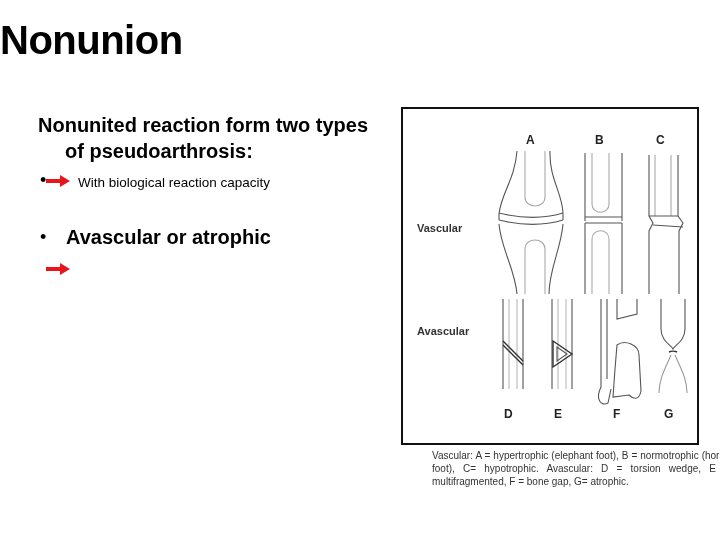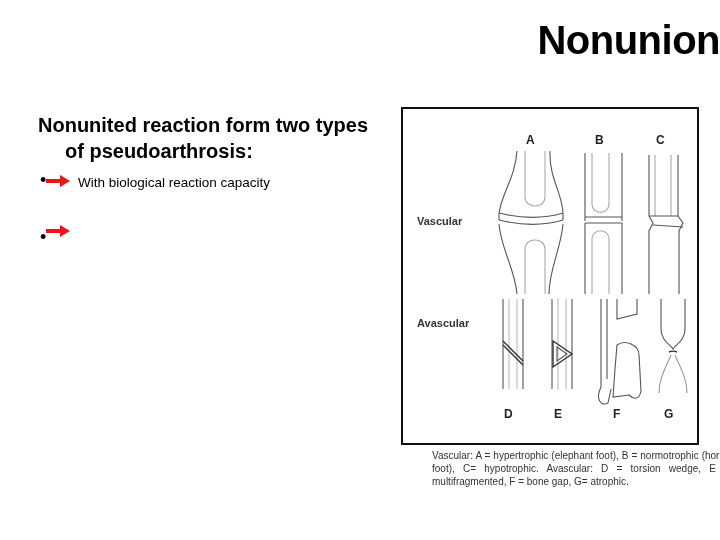--- a/index.html
+++ b/index.html
@@ -1,21 +1,21 @@
 <!DOCTYPE html>
 <html><head>
 <meta charset="utf-8">
 <style>
   html, body { margin: 0; padding: 0; }
   body {
     width: 720px; height: 540px; background: #ffffff; position: relative; overflow: hidden;
     font-family: "Liberation Sans", sans-serif; color: #000;
   }
   .title {
-    position: absolute; left: 0; top: 18px; width: 720px; text-align: right;
+    position: absolute; left: 0; top: 18px; width: 720px; text-align: left;
     font-size: 40px; font-weight: bold; letter-spacing: -0.5px;
   }
   .body-text { position: absolute; left: 38px; top: 112px; width: 350px; }
   .lead {
     font-size: 20px; font-weight: bold; line-height: 26px; margin: 0;
     padding-left: 27px; text-indent: -27px;
   }
   .bullet {
     position: relative; font-size: 20px; font-weight: bold; line-height: 26px;
     padding-left: 28px; margin: 0;
@@ -54,20 +54,21 @@
   </p>
   <div class="sub" style="margin-top:10px;">
     <svg class="arrow" viewBox="0 0 24 12">
       <polygon points="0,4 14,4 14,0 24,6 14,12 14,8 0,8" fill="#e8161b"></polygon>
     </svg>
     <span>With biological reaction capacity</span>
   </div>
 
   <p class="bullet" style="margin-top:32px;">
     <span class="dot">•</span>
+    <span>Avascular or atrophic</span>
   </p>
   <div class="sub" style="margin-top:12px;">
     <svg class="arrow" viewBox="0 0 24 12">
       <polygon points="0,4 14,4 14,0 24,6 14,12 14,8 0,8" fill="#e8161b"></polygon>
     </svg>
   </div>
 </div>
 
 <div class="figure">
   <svg width="294" height="334" viewBox="0 0 294 334" fill="none" stroke="#555" stroke-width="1.1">
@@ -113,22 +114,22 @@
       <path d="M214,236 C222,230 236,236 236,246 L238,282 C236,292 230,290 226,286 L210,288 L212,260 Z"></path>
     </g>
 
     <g>
       <path d="M258,190 L258,220 C258,232 268,236 270,240 C272,236 282,232 282,220 L282,190"></path>
       <path d="M266,243 C268,242 272,242 274,243" stroke="#333" stroke-width="1.4"></path>
       <path d="M268,246 C262,260 256,270 256,284 M272,246 C278,260 284,270 284,284" stroke="#999"></path>
     </g>
   </svg>
 
-  <div class="fig-label" style="left:14px; top:106px;">Vascular</div>
-  <div class="fig-label" style="left:14px; top:208px;">Avascular</div>
+  <div class="fig-label" style="left:14px; top:113px;">Vascular</div>
+  <div class="fig-label" style="left:14px; top:216px;">Avascular</div>
 
   <div class="fig-letter" style="left:123px; top:24px;">A</div>
   <div class="fig-letter" style="left:192px; top:24px;">B</div>
   <div class="fig-letter" style="left:253px; top:24px;">C</div>
 
   <div class="fig-letter" style="left:101px; top:298px;">D</div>
   <div class="fig-letter" style="left:151px; top:298px;">E</div>
   <div class="fig-letter" style="left:210px; top:298px;">F</div>
   <div class="fig-letter" style="left:261px; top:298px;">G</div>
 </div>

